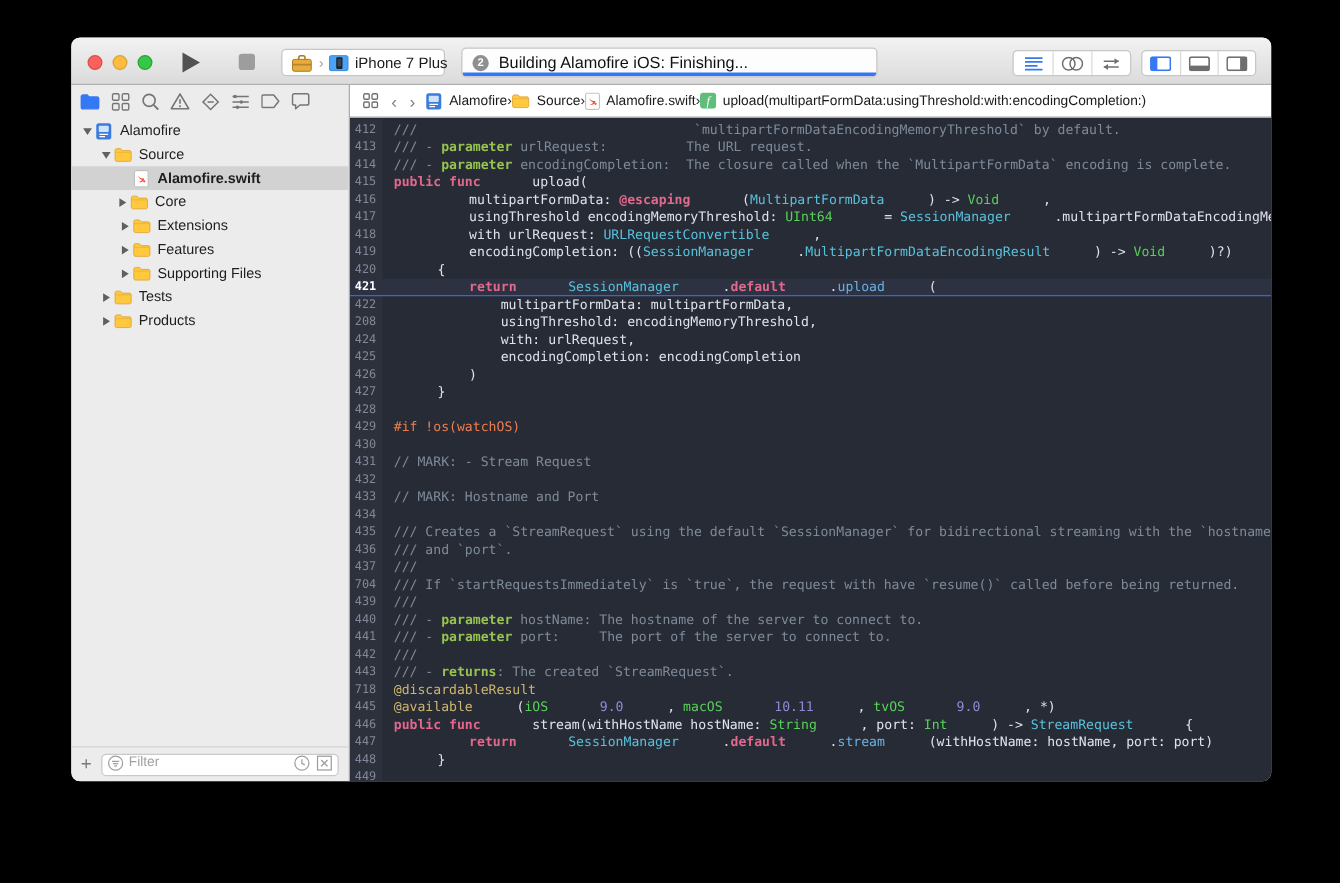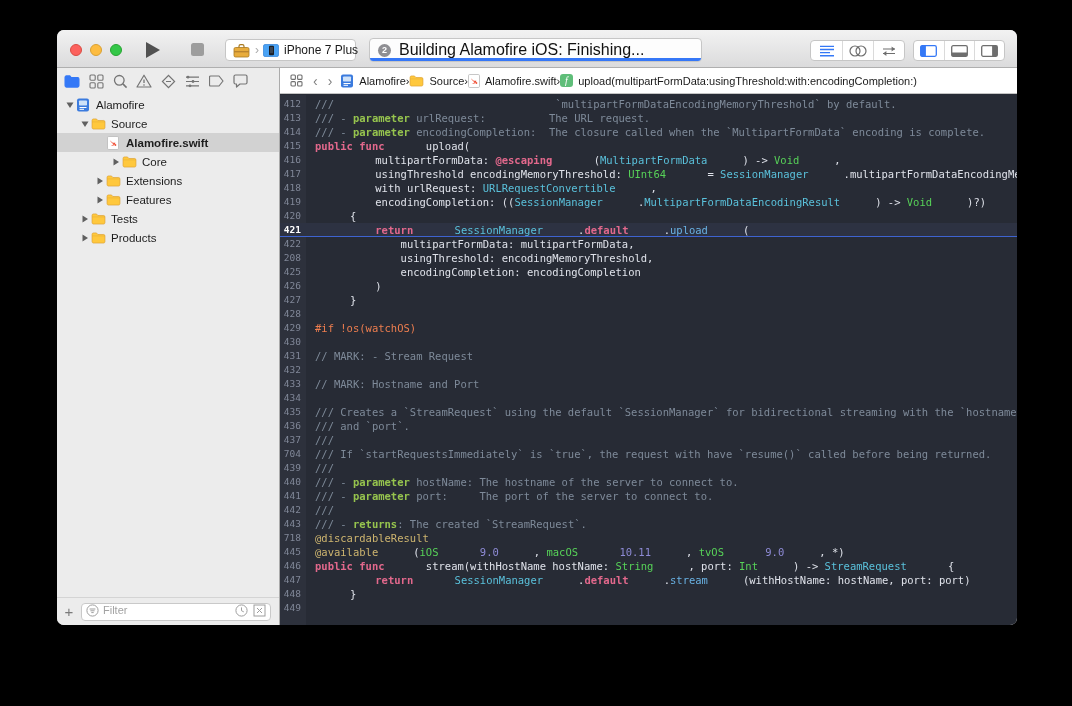--- a/index.html
+++ b/index.html
@@ -32,21 +32,21 @@
     background:#FFF;border:1px solid #C6C6C6;border-radius:4px;
     display:flex;align-items:center;font-size:12px;color:#1A1A1A;}
   .scheme .sep{color:#ABABAB;margin:0 4px 1px 5px;font-size:12px;}
   .scheme .dev{white-space:nowrap;}
   .activity{position:absolute;left:312px;top:8px;width:333px;height:24px;
     background:#FDFDFD;border:1px solid #C6C6C6;border-radius:4px;overflow:hidden;}
   .activity .badge{position:absolute;left:8px;top:5px;width:13px;height:13px;
     border-radius:50%;background:#8F8F93;color:#FFF;font-size:9px;font-weight:bold;
     text-align:center;line-height:13px;}
   .activity .atext{position:absolute;left:29px;top:0;right:4px;height:21px;
-    line-height:21px;font-size:16px;color:#111;white-space:nowrap;overflow:hidden;}
+    line-height:21px;font-size:13px;color:#111;white-space:nowrap;overflow:hidden;}
   .activity .prog{position:absolute;left:0;right:0;bottom:0;height:3px;background:var(--progress);}
   .grp{position:absolute;top:10px;height:21px;background:#FFF;border:1px solid #C6C6C6;
     border-radius:4px;display:flex;}
   .grp .seg{width:31px;display:flex;align-items:center;justify-content:center;}
   .grp .seg + .seg{border-left:1px solid #DADADA;}
   .grp.editors{left:753px;width:95px;}
   .grp.panels{left:856px;width:92px;}
   
   .main{position:absolute;left:0;top:38px;right:0;bottom:0;display:flex;}
   .navigator{width:223px;background:#ECECEC;position:relative;border-right:1px solid #ABABAB;}
@@ -272,21 +272,21 @@
               <span class="disc"></span>
               <span class="ticon">
                 <svg width="12" height="14" viewBox="0 0 12 14">
                   <rect x="0.5" y="0.5" width="11" height="13" rx="1.2" fill="#FFF" stroke="#B9B9B9" stroke-width="0.8"></rect>
                   <path d="M3 4.2c1.6 2.1 3.4 3 5.2 2.4.5 1.9-1.6 3.8-4.6 3 1.5-.3 2.6-.9 3-1.7C5.2 7.6 3.6 5.8 3 4.2z" fill="#F05138"></path>
                   <circle cx="8.4" cy="9" r="0.9" fill="#F05138"></circle>
                 </svg>
               </span>
               <span>Alamofire.swift</span>
             </div>
-            <div class="trow" style="padding-left: 54px;">
+            <div class="trow" style="padding-left: 36px;">
               <span class="disc">
                 <svg width="8" height="8" viewBox="0 0 8 8">
                   <path d="M1.5 0.5v7L7 4z" fill="#606060"></path>
                 </svg>
               </span>
               <span class="ticon">
                 <svg width="15" height="12" viewBox="0 0 16 13">
                   <path d="M1 2.6c0-.9.6-1.6 1.4-1.6h3.4l1.5 1.7h6.3c.8 0 1.4.7 1.4 1.6v6.1c0 .9-.6 1.6-1.4 1.6H2.4c-.8 0-1.4-.7-1.4-1.6z" fill="#FFC83D" stroke="#DC9F2E" stroke-width="0.7"></path>
                   <path d="M1 4.2h14" stroke="#E8B238" stroke-width="0.7"></path>
                 </svg>
@@ -313,20 +313,34 @@
                   <path d="M1.5 0.5v7L7 4z" fill="#606060"></path>
                 </svg>
               </span>
               <span class="ticon">
                 <svg width="15" height="12" viewBox="0 0 16 13">
                   <path d="M1 2.6c0-.9.6-1.6 1.4-1.6h3.4l1.5 1.7h6.3c.8 0 1.4.7 1.4 1.6v6.1c0 .9-.6 1.6-1.4 1.6H2.4c-.8 0-1.4-.7-1.4-1.6z" fill="#FFC83D" stroke="#DC9F2E" stroke-width="0.7"></path>
                   <path d="M1 4.2h14" stroke="#E8B238" stroke-width="0.7"></path>
                 </svg>
               </span>
               <span>Features</span>
+            </div>
+            <div class="trow" style="padding-left: 38px;">
+              <span class="disc">
+                <svg width="8" height="8" viewBox="0 0 8 8">
+                  <path d="M1.5 0.5v7L7 4z" fill="#606060"></path>
+                </svg>
+              </span>
+              <span class="ticon">
+                <svg width="15" height="12" viewBox="0 0 16 13">
+                  <path d="M1 2.6c0-.9.6-1.6 1.4-1.6h3.4l1.5 1.7h6.3c.8 0 1.4.7 1.4 1.6v6.1c0 .9-.6 1.6-1.4 1.6H2.4c-.8 0-1.4-.7-1.4-1.6z" fill="#FFC83D" stroke="#DC9F2E" stroke-width="0.7"></path>
+                  <path d="M1 4.2h14" stroke="#E8B238" stroke-width="0.7"></path>
+                </svg>
+              </span>
+              <span>Supporting Files</span>
             </div>
             <div class="trow" style="padding-left: 23px;">
               <span class="disc">
                 <svg width="8" height="8" viewBox="0 0 8 8">
                   <path d="M1.5 0.5v7L7 4z" fill="#606060"></path>
                 </svg>
               </span>
               <span class="ticon">
                 <svg width="15" height="12" viewBox="0 0 16 13">
                   <path d="M1 2.6c0-.9.6-1.6 1.4-1.6h3.4l1.5 1.7h6.3c.8 0 1.4.7 1.4 1.6v6.1c0 .9-.6 1.6-1.4 1.6H2.4c-.8 0-1.4-.7-1.4-1.6z" fill="#FFC83D" stroke="#DC9F2E" stroke-width="0.7"></path>
@@ -446,20 +460,21 @@
               <div class="cl"><span class="ln">414</span><span class="tx"><span class="s-c">/// - </span><span class="s-dk">parameter</span><span class="s-c"> encodingCompletion:  The closure called when the `MultipartFormData` encoding is complete.</span></span></div>
               <div class="cl"><span class="ln">415</span><span class="tx"><span class="s-k">public func </span><span class="s-p">upload(</span></span></div>
               <div class="cl"><span class="ln">416</span><span class="tx"><span class="s-p">    multipartFormData: </span><span class="s-k">@escaping</span><span class="s-p"> (</span><span class="s-t">MultipartFormData</span><span class="s-p">) -&gt; </span><span class="s-bt">Void</span><span class="s-p">,</span></span></div>
               <div class="cl"><span class="ln">417</span><span class="tx"><span class="s-p">    usingThreshold encodingMemoryThreshold: </span><span class="s-bt">UInt64</span><span class="s-p"> = </span><span class="s-t">SessionManager</span><span class="s-p">.multipartFormDataEncodingMemoryThreshold,</span></span></div>
               <div class="cl"><span class="ln">418</span><span class="tx"><span class="s-p">    with urlRequest: </span><span class="s-t">URLRequestConvertible</span><span class="s-p">,</span></span></div>
               <div class="cl"><span class="ln">419</span><span class="tx"><span class="s-p">    encodingCompletion: ((</span><span class="s-t">SessionManager</span><span class="s-p">.</span><span class="s-t">MultipartFormDataEncodingResult</span><span class="s-p">) -&gt; </span><span class="s-bt">Void</span><span class="s-p">)?)</span></span></div>
               <div class="cl"><span class="ln">420</span><span class="tx"><span class="s-p">{</span></span></div>
               <div class="cl cur"><span class="ln">421</span><span class="tx"><span class="s-p">    </span><span class="s-k">return</span><span class="s-p"> </span><span class="s-t">SessionManager</span><span class="s-p">.</span><span class="s-k">default</span><span class="s-p">.</span><span class="s-fn">upload</span><span class="s-p">(</span></span></div>
               <div class="cl"><span class="ln">422</span><span class="tx"><span class="s-p">        multipartFormData: multipartFormData,</span></span></div>
               <div class="cl"><span class="ln">208</span><span class="tx"><span class="s-p">        usingThreshold: encodingMemoryThreshold,</span></span></div>
+              <div class="cl"><span class="ln">424</span><span class="tx"><span class="s-p">        with: urlRequest,</span></span></div>
               <div class="cl"><span class="ln">425</span><span class="tx"><span class="s-p">        encodingCompletion: encodingCompletion</span></span></div>
               <div class="cl"><span class="ln">426</span><span class="tx"><span class="s-p">    )</span></span></div>
               <div class="cl"><span class="ln">427</span><span class="tx"><span class="s-p">}</span></span></div>
               <div class="cl"><span class="ln">428</span><span class="tx"></span></div>
               <div class="cl"><span class="ln">429</span><span class="tx"><span class="s-pp">#if !os(watchOS)</span></span></div>
               <div class="cl"><span class="ln">430</span><span class="tx"></span></div>
               <div class="cl"><span class="ln">431</span><span class="tx"><span class="s-c">// MARK: - Stream Request</span></span></div>
               <div class="cl"><span class="ln">432</span><span class="tx"></span></div>
               <div class="cl"><span class="ln">433</span><span class="tx"><span class="s-c">// MARK: Hostname and Port</span></span></div>
               <div class="cl"><span class="ln">434</span><span class="tx"></span></div>

